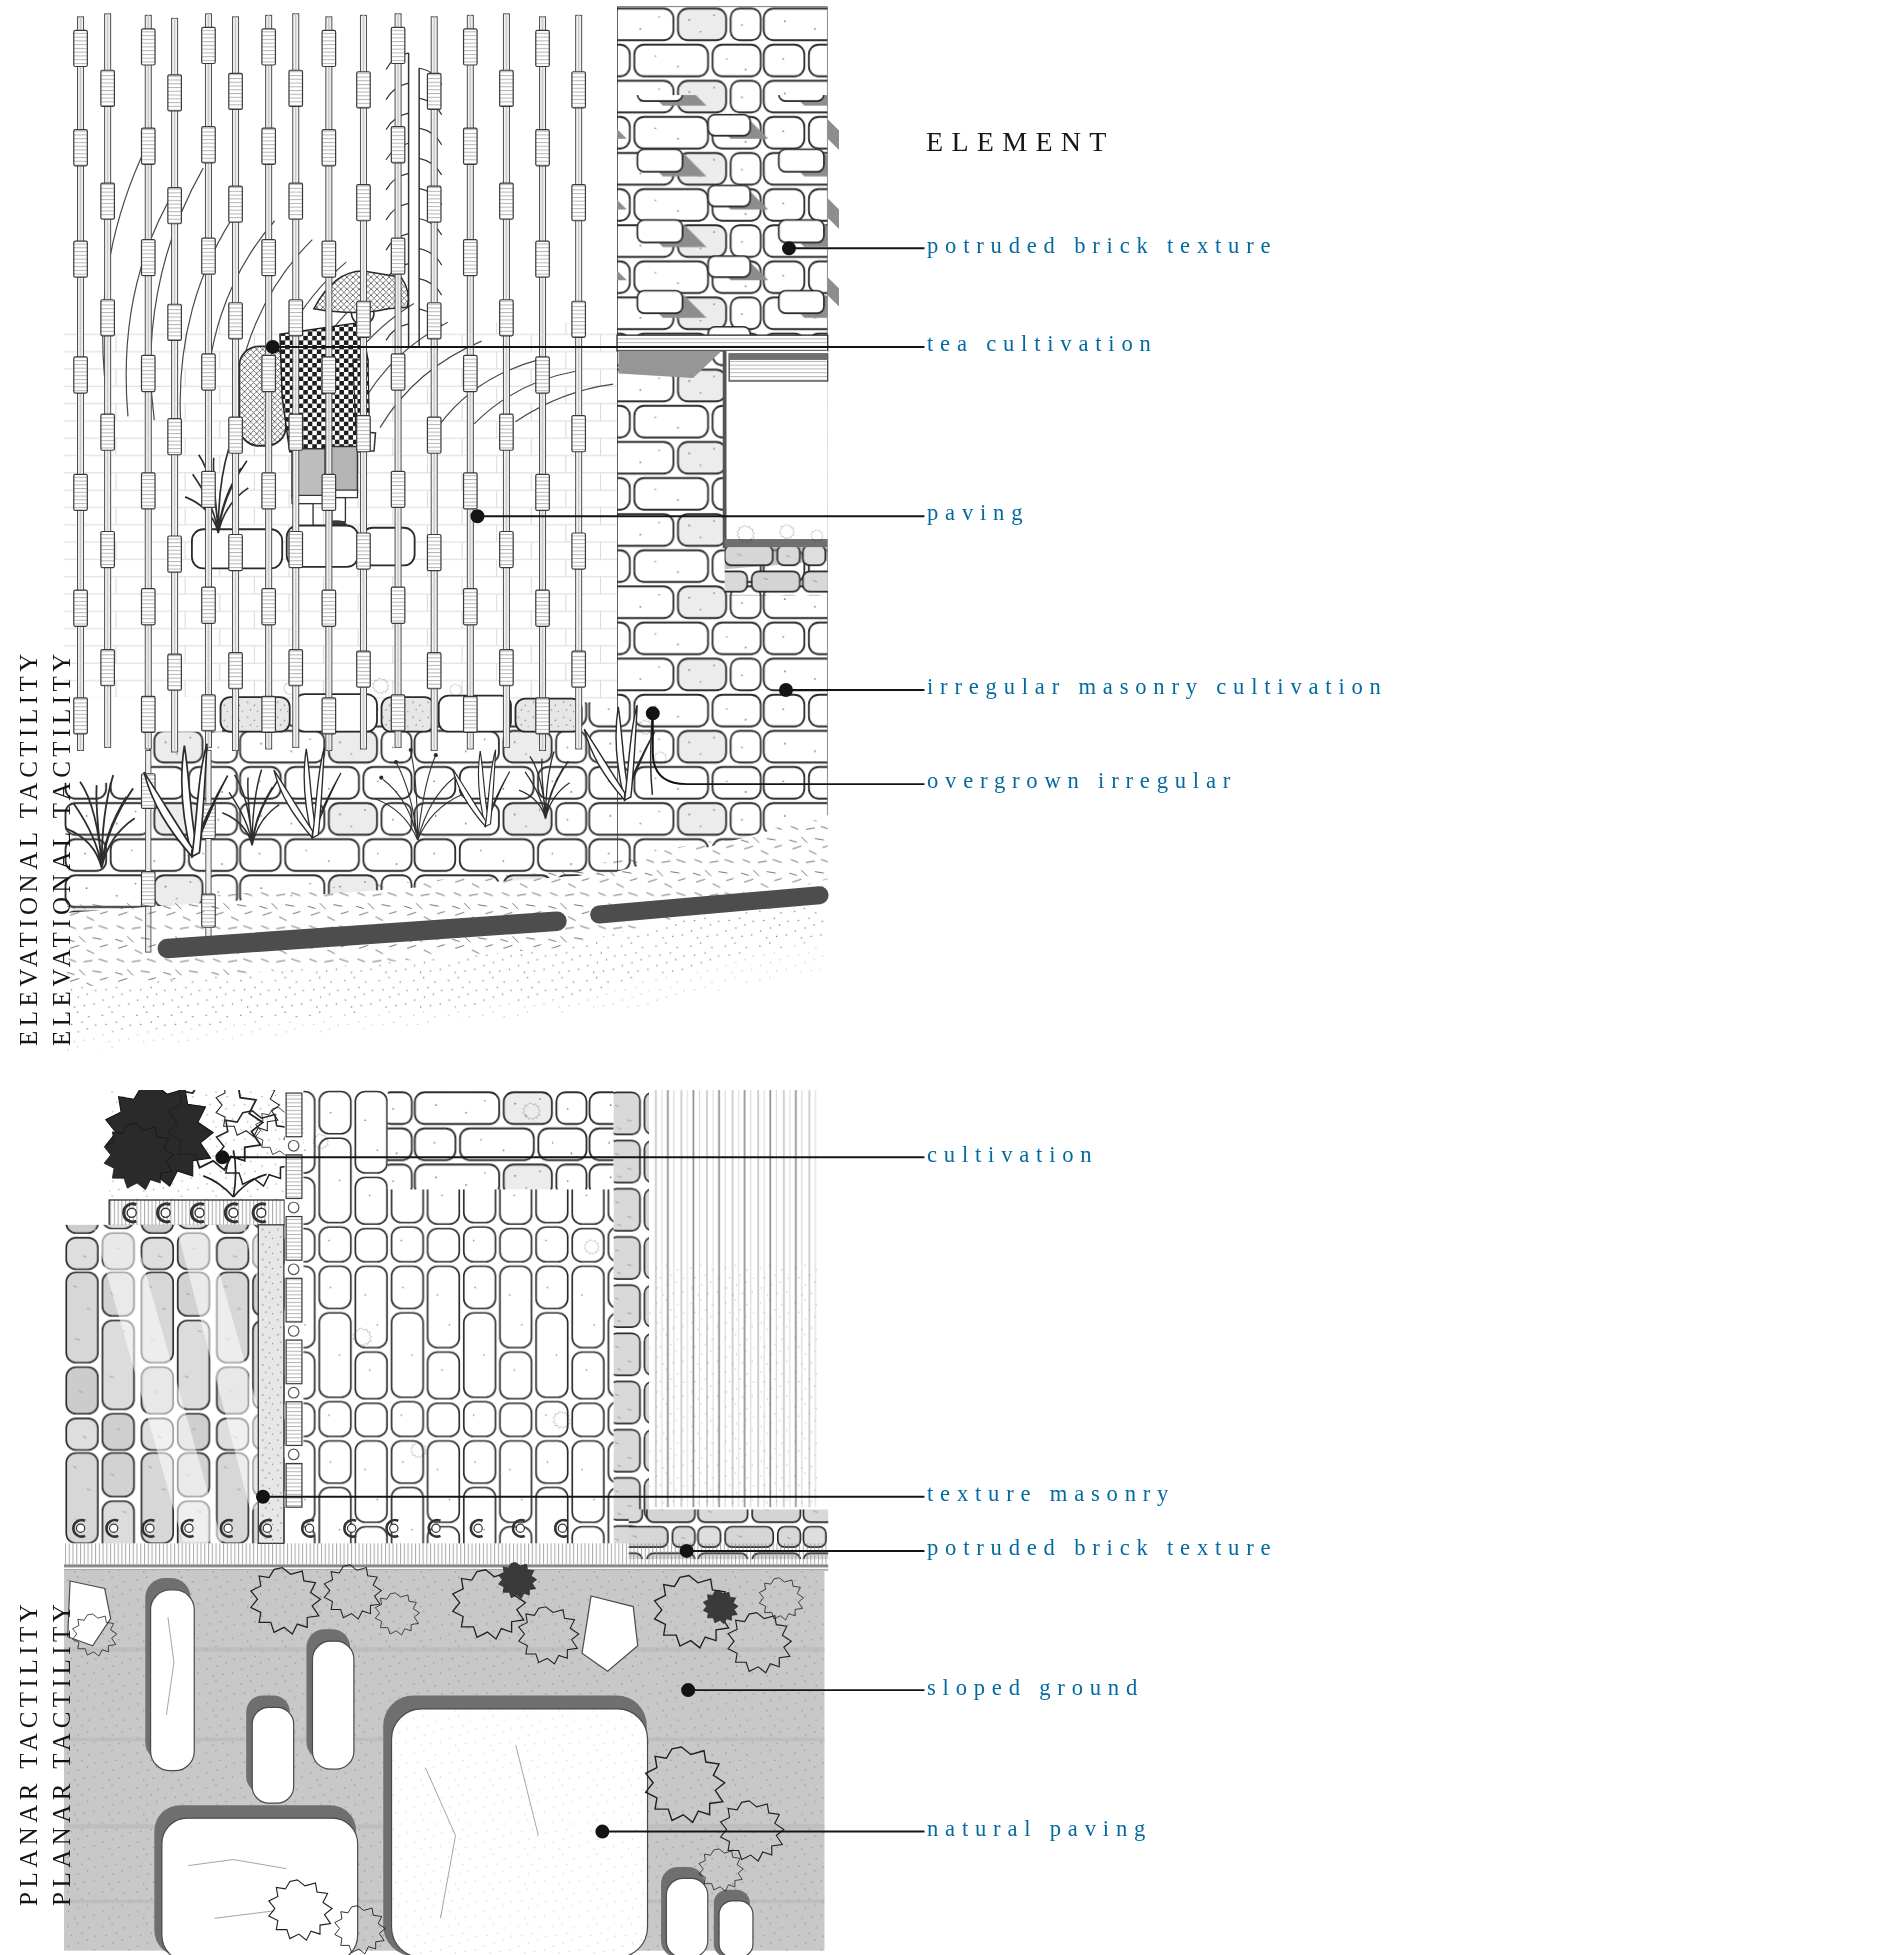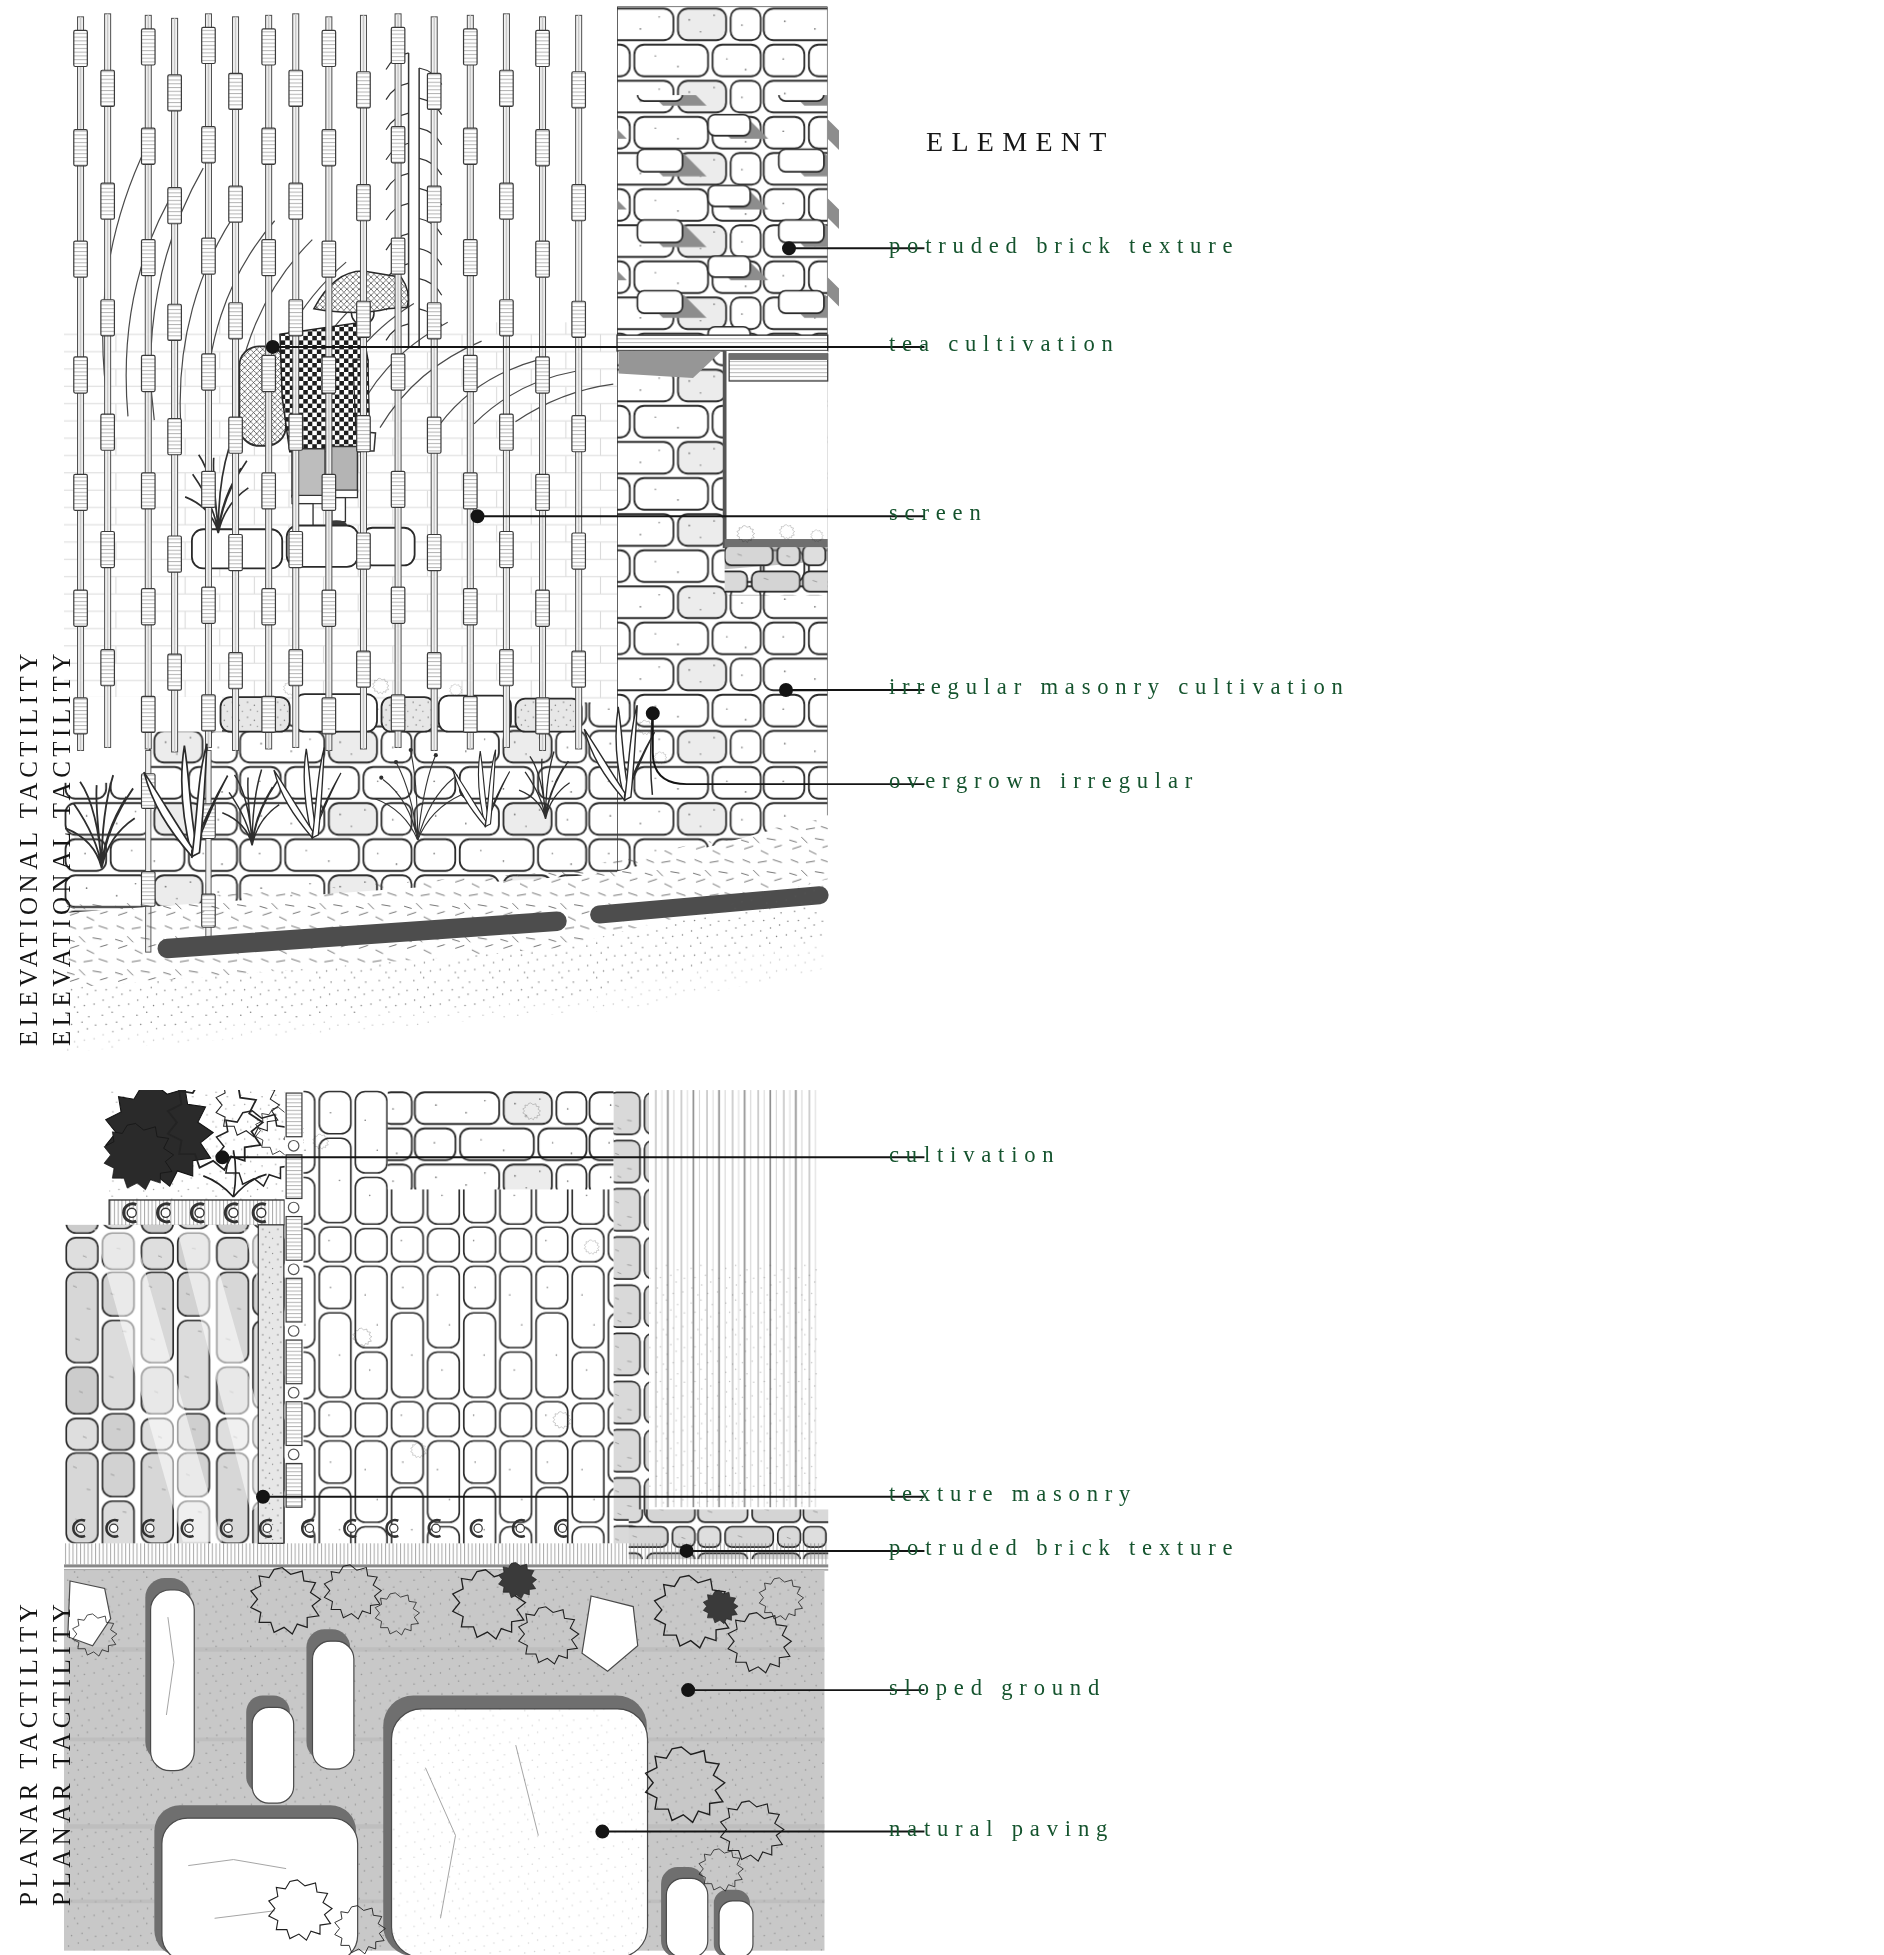--- a/index.html
+++ b/index.html
@@ -1,20 +1,20 @@
 <!DOCTYPE html>
 <html style="font-size:12px"><head>
 <meta charset="utf-8">
 <style>
   html,body{margin:0;padding:0;background:#ffffff;}
   #page{position:relative;width:1885px;height:1955px;background:#ffffff;overflow:hidden;
         font-family:"Liberation Serif","DejaVu Serif",serif;color:#1c1c1c;}
   svg{display:block;}
   .drawing{position:absolute;}
-  .label{position:absolute;left:889px;font-size:22.6px;letter-spacing:6.8px;white-space:nowrap;color:#14532d;}
+  .label{position:absolute;left:927px;font-size:22.6px;letter-spacing:6.8px;white-space:nowrap;color:#0369a1;}
   .legend-header{position:absolute;left:926px;font-size:28px;letter-spacing:8.3px;white-space:nowrap;color:#161616;}
   .side-title{position:absolute;font-size:25px;letter-spacing:4.5px;white-space:nowrap;color:#141414;
               transform-origin:0 0;transform:rotate(-90deg);}
   #leaders{position:absolute;left:0;top:0;pointer-events:none;}
 </style>
 </head>
 <body>
 
 <div id="page">
 
@@ -600,21 +600,21 @@
           <line x1="800" y1="2434" x2="1228" y2="2434"></line>
           <circle cx="800" cy="2434" r="8"></circle>
         </g>
     </g>
   </svg>
 
   <div class="legend-header" style="top:126px">ELEMENT</div>
 
   <div class="label" style="top:233px">potruded brick texture</div>
   <div class="label" style="top:331px">tea cultivation</div>
-  <div class="label" style="top:500px">screen</div>
+  <div class="label" style="top:500px">paving</div>
   <div class="label" style="top:674px">irregular masonry cultivation</div>
   <div class="label" style="top:768px">overgrown irregular</div>
 
   <div class="label" style="top:1142px">cultivation</div>
   <div class="label" style="top:1481px">texture masonry</div>
   <div class="label" style="top:1535px">potruded brick texture</div>
   <div class="label" style="top:1675px">sloped ground</div>
   <div class="label" style="top:1816px">natural paving</div>
 
   <div class="side-title" style="left:15px;top:1046px">ELEVATIONAL TACTILITY</div>

